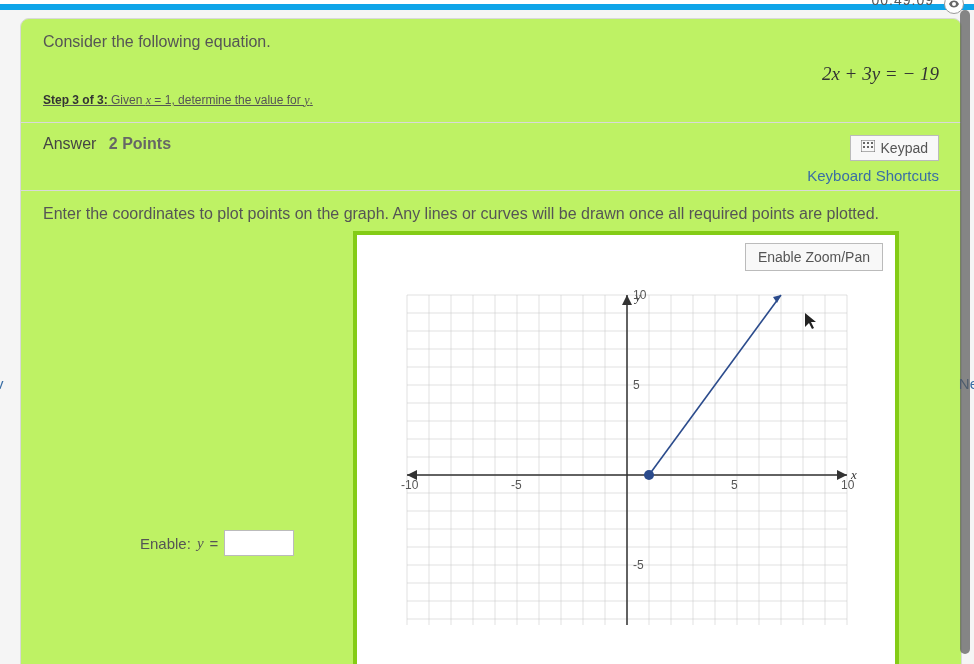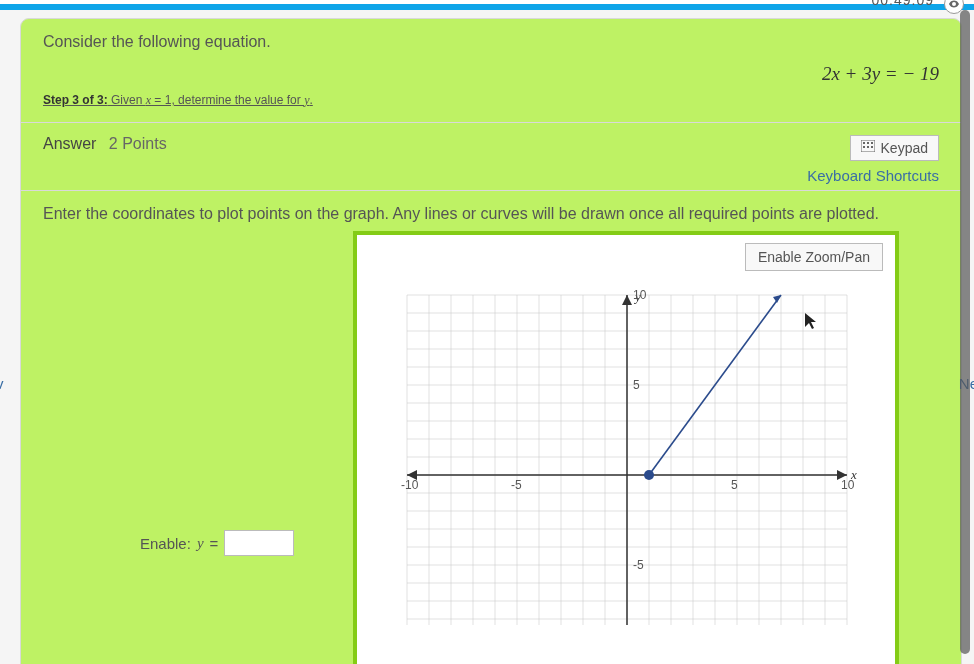--- a/index.html
+++ b/index.html
@@ -61,21 +61,21 @@
 .step-line b { font-weight: 700; color: #333;}
 .step-line i { font-family:"Times New Roman",serif; font-style: italic;}
 .answer-header {
   display: flex;
   justify-content: space-between;
   align-items: flex-start;
   padding: 12px 22px 6px;
   border-bottom: 1px solid #d9d9d9;
 }
 .answer-label { font-size: 16px; color:#444;}
-.answer-label .pts { font-weight:400; color:#666; margin-left:8px;}
+.answer-label .pts { font-weight:700; color:#666; margin-left:8px;}
 .tools { text-align:right; }
 .keypad-btn {
   border: 1px solid #bbb;
   background: #f8f8f8;
   padding: 4px 10px;
   font-size: 14px;
   color: #555;
   cursor: pointer;
   display:inline-flex; align-items:flex-start; gap:6px;
 }

